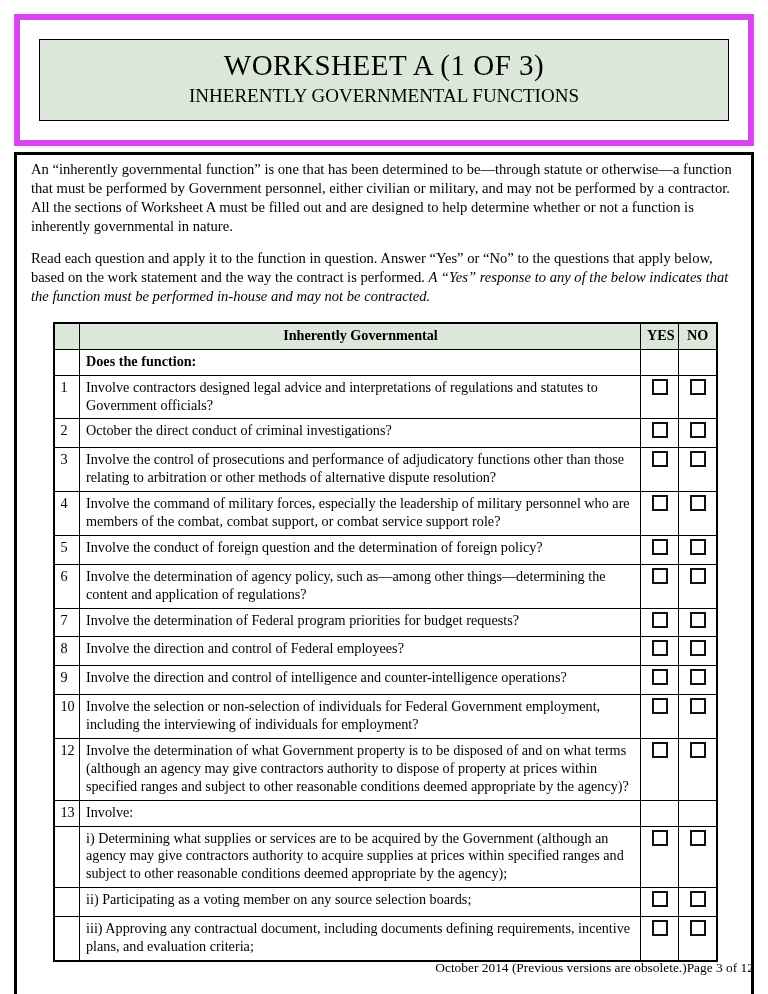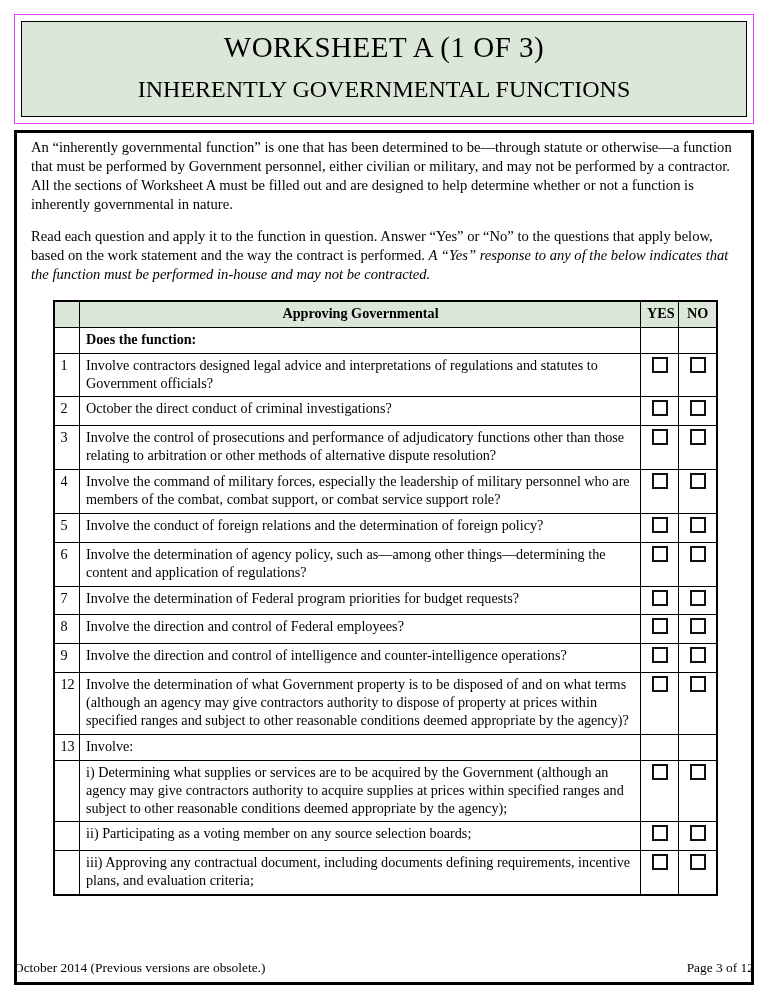--- a/index.html
+++ b/index.html
@@ -16,42 +16,42 @@
   .page {
     position: relative;
     width: 768px;
     height: 994px;
     background: #ffffff;
     padding: 14px 14px 0 14px;
   }
 
   
   .title-banner {
-    border: 1px solid #d946ef;
-    background: #ffffff;
-    padding: 6px;
+    border: 6px solid #d946ef;
+    background: #ffffff;
+    padding: 19px;
     margin-bottom: 6px;
   }
   .title-banner-inner {
     background: #dbe7d8;
     border: 1px solid #000;
     text-align: center;
     padding: 10px 4px 12px 4px;
   }
   .title-main {
     font-size: 29px;
     letter-spacing: 0.5px;
     line-height: 1.08;
     font-variant: small-caps;
     text-transform: none;
   }
   .title-sub {
-    font-size: 24px;
+    font-size: 19px;
     line-height: 1.2;
-    margin-top: 12px;
+    margin-top: 4px;
     font-variant: small-caps;
   }
 
   
   .body-box {
     border: 3px solid #000;
     height: 855px;
     padding: 5px 14px 0 14px;
     background: #ffffff;
   }
@@ -114,21 +114,21 @@
     background: #fff;
   }
 
   
   .footer {
     position: absolute;
     left: 14px;
     right: 14px;
     bottom: 18px;
     display: flex;
-    justify-content: space-between;
+    justify-content: flex-end;
     font-size: 13.4px;
   }
 </style>
 </head>
 <body>
 
 <div class="page">
 
   <div class="title-banner">
     <div class="title-banner-inner">
@@ -147,21 +147,21 @@
       <table class="wk">
         <colgroup>
           <col class="col-num">
             <col class="col-text">
             <col class="col-yes">
             <col class="col-no">
         </colgroup>
         <thead>
           <tr>
             <th class="hdr-num"></th>
-            <th class="hdr-main">Approving Governmental</th>
+            <th class="hdr-main">Inherently Governmental</th>
             <th>YES</th>
             <th>NO</th>
           </tr>
         </thead>
         <tbody id="tbody">
             <tr>
               <td class="col-num"></td>
               <td class="col-text bold-row">Does the function:</td>
               <td class="cb col-yes"></td>
               <td class="cb col-no"></td>
@@ -185,21 +185,21 @@
               <td class="cb col-no"><span class="box"></span></td>
             </tr>
             <tr>
               <td class="col-num">4</td>
               <td class="col-text">Involve the command of military forces, especially the leadership of military personnel who are members of the combat, combat support, or combat service support role?</td>
               <td class="cb col-yes"><span class="box"></span></td>
               <td class="cb col-no"><span class="box"></span></td>
             </tr>
             <tr>
               <td class="col-num">5</td>
-              <td class="col-text">Involve the conduct of foreign relations and the determination of foreign policy?</td>
+              <td class="col-text">Involve the conduct of foreign question and the determination of foreign policy?</td>
               <td class="cb col-yes"><span class="box"></span></td>
               <td class="cb col-no"><span class="box"></span></td>
             </tr>
             <tr>
               <td class="col-num">6</td>
               <td class="col-text">Involve the determination of agency policy, such as—among other things—determining the content and application of regulations?</td>
               <td class="cb col-yes"><span class="box"></span></td>
               <td class="cb col-no"><span class="box"></span></td>
             </tr>
             <tr>
@@ -210,20 +210,26 @@
             </tr>
             <tr>
               <td class="col-num">8</td>
               <td class="col-text">Involve the direction and control of Federal employees?</td>
               <td class="cb col-yes"><span class="box"></span></td>
               <td class="cb col-no"><span class="box"></span></td>
             </tr>
             <tr>
               <td class="col-num">9</td>
               <td class="col-text">Involve the direction and control of intelligence and counter-intelligence operations?</td>
+              <td class="cb col-yes"><span class="box"></span></td>
+              <td class="cb col-no"><span class="box"></span></td>
+            </tr>
+            <tr>
+              <td class="col-num">10</td>
+              <td class="col-text">Involve the selection or non-selection of individuals for Federal Government employment, including the interviewing of individuals for employment?</td>
               <td class="cb col-yes"><span class="box"></span></td>
               <td class="cb col-no"><span class="box"></span></td>
             </tr>
             <tr>
               <td class="col-num">12</td>
               <td class="col-text">Involve the determination of what Government property is to be disposed of and on what terms (although an agency may give contractors authority to dispose of property at prices within specified ranges and subject to other reasonable conditions deemed appropriate by the agency)?</td>
               <td class="cb col-yes"><span class="box"></span></td>
               <td class="cb col-no"><span class="box"></span></td>
             </tr>
             <tr>

